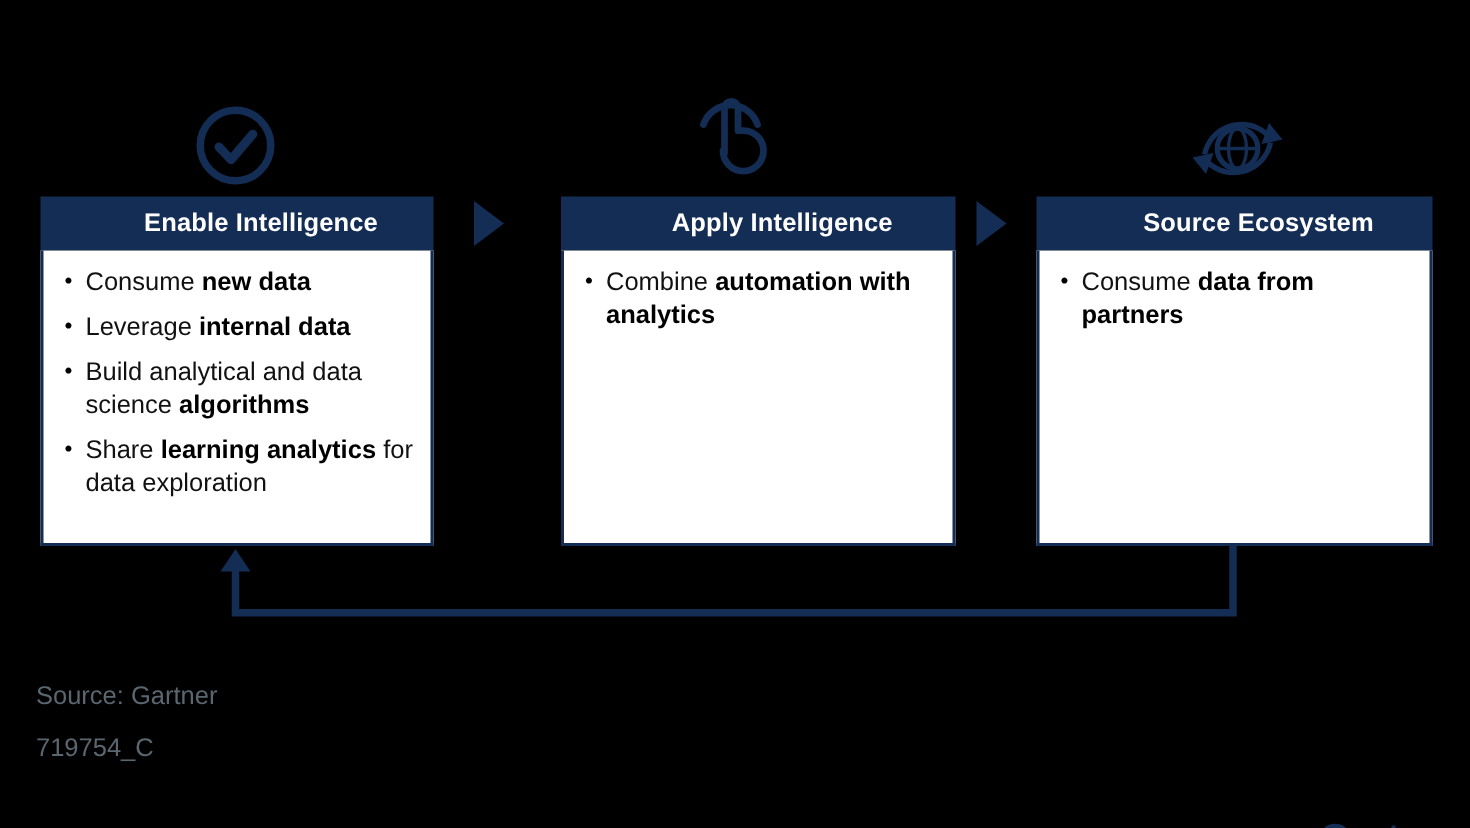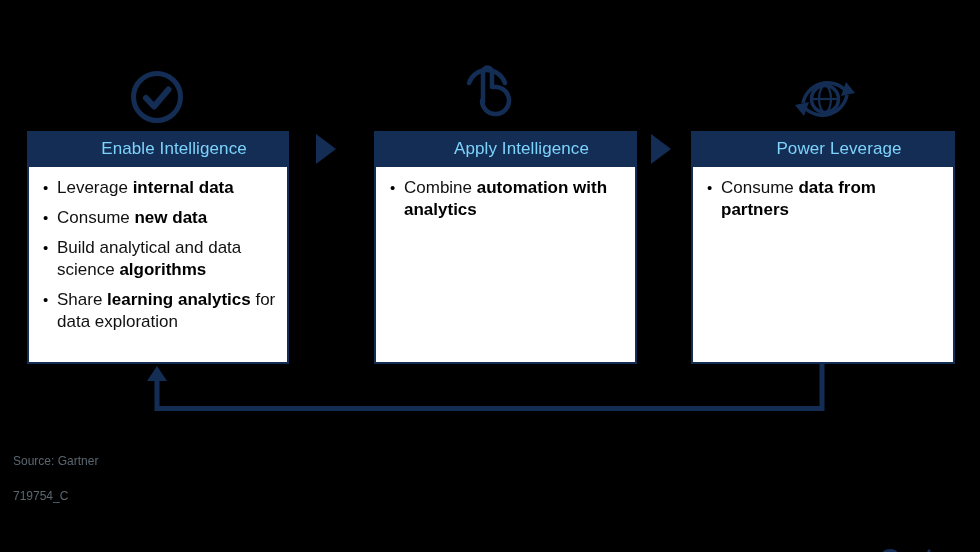--- a/index.html
+++ b/index.html
@@ -13,42 +13,42 @@
   .canvas{
     position:relative;width:980px;height:552px;background:var(--background);
     font-family:"Liberation Sans", sans-serif;overflow:hidden;
   }
   .icon{position:absolute;}
   .panel{position:absolute;top:131px;}
   .panel-1{left:27px;width:262px;}
   .panel-2{left:374px;width:263px;}
   .panel-3{left:691px;width:264px;}
   .panel-header{
-    height:36px;background:var(--navy);color:#7dd3fc;font-weight:400;font-size:17px;
+    height:36px;background:var(--navy);color:#ffffff;font-weight:700;font-size:17px;
     display:flex;align-items:center;justify-content:center;letter-spacing:.1px;padding-left:32px;
   }
   .panel-body{
     height:197px;background:var(--panel-bg);border:2px solid var(--navy);border-top:none;
     box-sizing:border-box;padding:8px 8px 0 13px;
   }
   .bullet-list{list-style:none;margin:0;padding:0;color:var(--body-text);
     font-size:17px;line-height:22px;}
   .bullet-list li{position:relative;padding-left:15px;margin-top:8px;}
   .bullet-list li:first-child{margin-top:2px;}
   .bullet-list li::before{content:"\2022";position:absolute;left:1px;top:0;font-size:15px;color:#000;}
   .bullet-list strong{color:#000;}
   .flow-arrow{
     position:absolute;top:134px;width:0;height:0;
     border-top:15px solid transparent;border-bottom:15px solid transparent;
     border-left:20px solid var(--navy);
   }
   .flow-arrow-1{left:316px;}
   .flow-arrow-2{left:651px;}
   .loop-svg{position:absolute;left:0;top:361px;}
-  .footer-text{position:absolute;left:13px;color:var(--muted-gray);font-size:12px;}
+  .footer-text{position:absolute;left:24px;color:var(--muted-gray);font-size:17px;}
   .source-line{top:454px;}
   .figure-id{top:489px;text-align:right;}
   .gartner-logo{
     position:absolute;right:1px;top:544px;color:var(--navy);
     font-size:27px;font-weight:700;letter-spacing:-0.5px;
   }
   svg .stroke{stroke:var(--navy);fill:none;}
   svg .fill{fill:var(--navy);stroke:none;}
 </style>
 </head>
@@ -73,39 +73,39 @@
     <path class="stroke" d="M10 33 A 25 25 0 0 1 52 20" stroke-width="3.5"></path>
     <polygon class="fill" points="53,12 62,23 48,26"></polygon>
     <path class="stroke" d="M54 25 A 25 25 0 0 1 12 38" stroke-width="3.5"></path>
     <polygon class="fill" points="11,46 2,35 16,32"></polygon>
   </svg>
 
   <div class="panel panel-1">
     <div class="panel-header">Enable Intelligence</div>
     <div class="panel-body">
       <ul class="bullet-list">
+          <li><span>Consume </span><strong>new data</strong></li>
           <li><span>Leverage </span><strong>internal data</strong></li>
-          <li><span>Consume </span><strong>new data</strong></li>
           <li><span>Build analytical and data science </span><strong>algorithms</strong></li>
           <li><span>Share </span><strong>learning analytics</strong><span> for data exploration</span></li>
         </ul>
     </div>
   </div>
 
   <div class="panel panel-2">
     <div class="panel-header">Apply Intelligence</div>
     <div class="panel-body">
       <ul class="bullet-list">
           <li><span>Combine </span><strong>automation with analytics</strong></li>
         </ul>
     </div>
   </div>
 
   <div class="panel panel-3">
-    <div class="panel-header">Power Leverage</div>
+    <div class="panel-header">Source Ecosystem</div>
     <div class="panel-body">
       <ul class="bullet-list">
           <li><span>Consume </span><strong>data from partners</strong></li>
         </ul>
     </div>
   </div>
 
   <div class="flow-arrow flow-arrow-1"></div>
   <div class="flow-arrow flow-arrow-2"></div>
 

